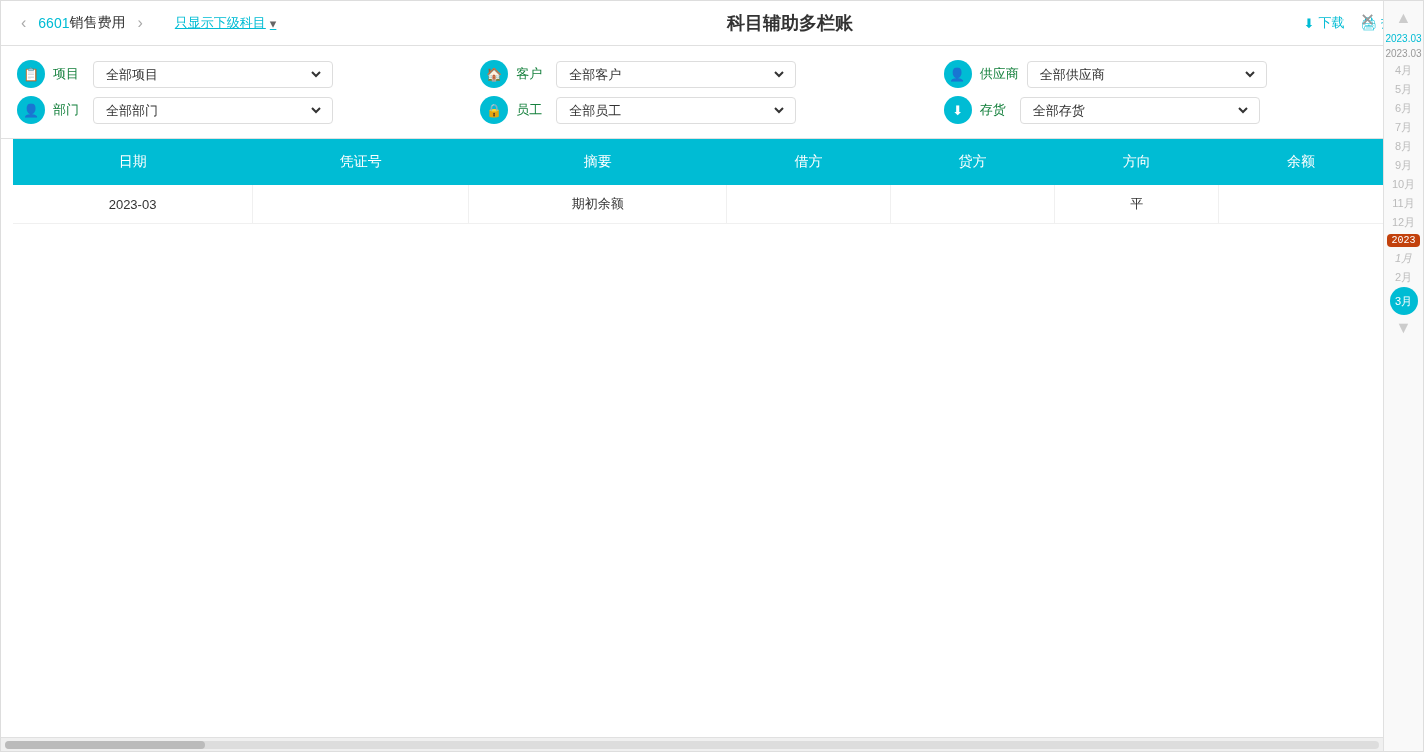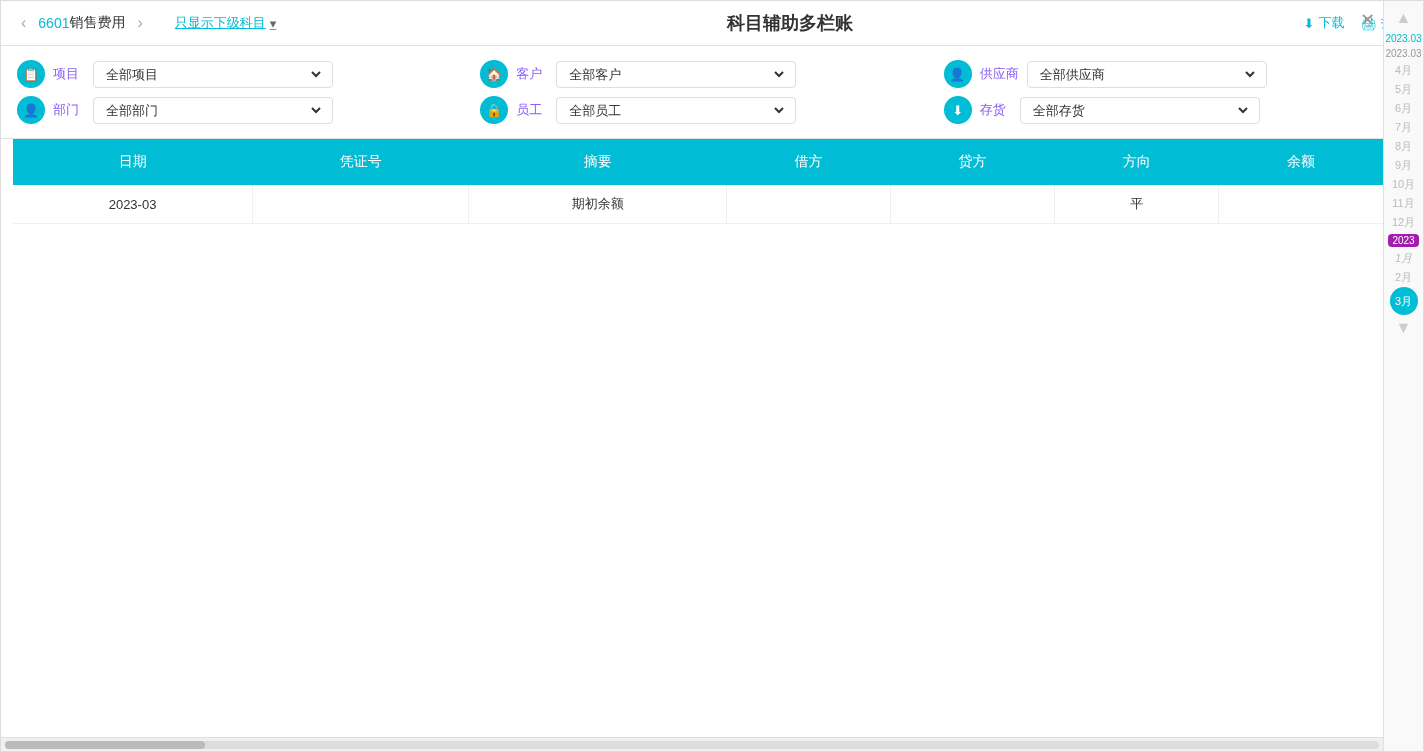--- a/index.html
+++ b/index.html
@@ -15,21 +15,21 @@
     .show-sub { display: flex; align-items: center; gap: 4px; margin-left: 28px; color: #00bcd4; font-size: 13px; border: none; background: none; cursor: pointer; text-decoration: underline; }
     .show-sub .arrow { color: #666; }
     .page-title { flex: 1; text-align: center; font-size: 18px; font-weight: bold; color: #333; }
     .header-actions { display: flex; align-items: center; gap: 16px; }
     .action-btn { display: flex; align-items: center; gap: 4px; color: #00bcd4; font-size: 13px; border: none; background: none; cursor: pointer; }
     
     
     .filters { display: grid; grid-template-columns: 1fr 1fr 1fr; gap: 0; padding: 10px 16px; border-bottom: 1px solid #e0e0e0; background: #fff; }
     .filter-row { display: flex; align-items: center; gap: 8px; padding: 4px 0; }
     .filter-icon { width: 28px; height: 28px; border-radius: 50%; background: #00bcd4; display: flex; align-items: center; justify-content: center; color: #fff; font-size: 13px; flex-shrink: 0; }
-    .filter-label { color: #8b5cf6; font-size: 13px; min-width: 32px; }
+    .filter-label { color: #15803d; font-size: 13px; min-width: 32px; }
     .filter-select { flex: 1; border: 1px solid #ddd; border-radius: 4px; padding: 4px 8px; font-size: 13px; color: #333; background: #fff; cursor: pointer; display: flex; align-items: center; justify-content: space-between; max-width: 240px; }
     .filter-select select { border: none; outline: none; font-size: 13px; color: #333; background: transparent; width: 100%; cursor: pointer; }
     
     
     .table-container { overflow-x: auto; overflow-y: auto; height: calc(752px - 190px); margin-right: 40px; margin-left: 12px; }
     .table { width: 100%; border-collapse: collapse; }
     .table thead tr { background: #00bcd4; color: #fff; }
     .table thead th { padding: 14px 8px; text-align: center; font-weight: normal; font-size: 14px; border: none; }
     .table tbody tr { border-bottom: 1px solid #f0f0f0; }
     .table tbody td { padding: 10px 8px; text-align: center; font-size: 13px; color: #333; border-right: 1px solid #f0f0f0; }
@@ -178,19 +178,19 @@
     <div style="font-size:10px;color:#999;padding:2px 0;cursor:pointer;">2023.03</div>
     <div style="font-size:11px;color:#bbb;padding:2px 0;cursor:pointer;">4月</div>
     <div style="font-size:11px;color:#bbb;padding:2px 0;cursor:pointer;">5月</div>
     <div style="font-size:11px;color:#bbb;padding:2px 0;cursor:pointer;">6月</div>
     <div style="font-size:11px;color:#bbb;padding:2px 0;cursor:pointer;">7月</div>
     <div style="font-size:11px;color:#bbb;padding:2px 0;cursor:pointer;">8月</div>
     <div style="font-size:11px;color:#bbb;padding:2px 0;cursor:pointer;">9月</div>
     <div style="font-size:11px;color:#bbb;padding:2px 0;cursor:pointer;">10月</div>
     <div style="font-size:11px;color:#bbb;padding:2px 0;cursor:pointer;">11月</div>
     <div style="font-size:11px;color:#bbb;padding:2px 0;cursor:pointer;">12月</div>
-    <div style="background:#a21caf;color:#fff;border-radius:4px;padding:1px 4px;font-size:10px;margin:2px auto;cursor:pointer;">2023</div>
+    <div style="background:#c2410c;color:#fff;border-radius:4px;padding:1px 4px;font-size:10px;margin:2px auto;cursor:pointer;font-family:Liberation Mono, monospace;">2023</div>
     <div style="font-size:11px;color:#bbb;padding:2px 0;cursor:pointer;font-style:italic;">1月</div>
     <div style="font-size:11px;color:#bbb;padding:2px 0;cursor:pointer;">2月</div>
     <div style="background:#00bcd4;color:#fff;border-radius:50%;width:28px;height:28px;display:flex;align-items:center;justify-content:center;font-size:11px;margin:0 auto;cursor:pointer;">3月</div>
     <div class="sidebar-nav">▼</div>
   </div>
 </div>
 
 </body></html>

